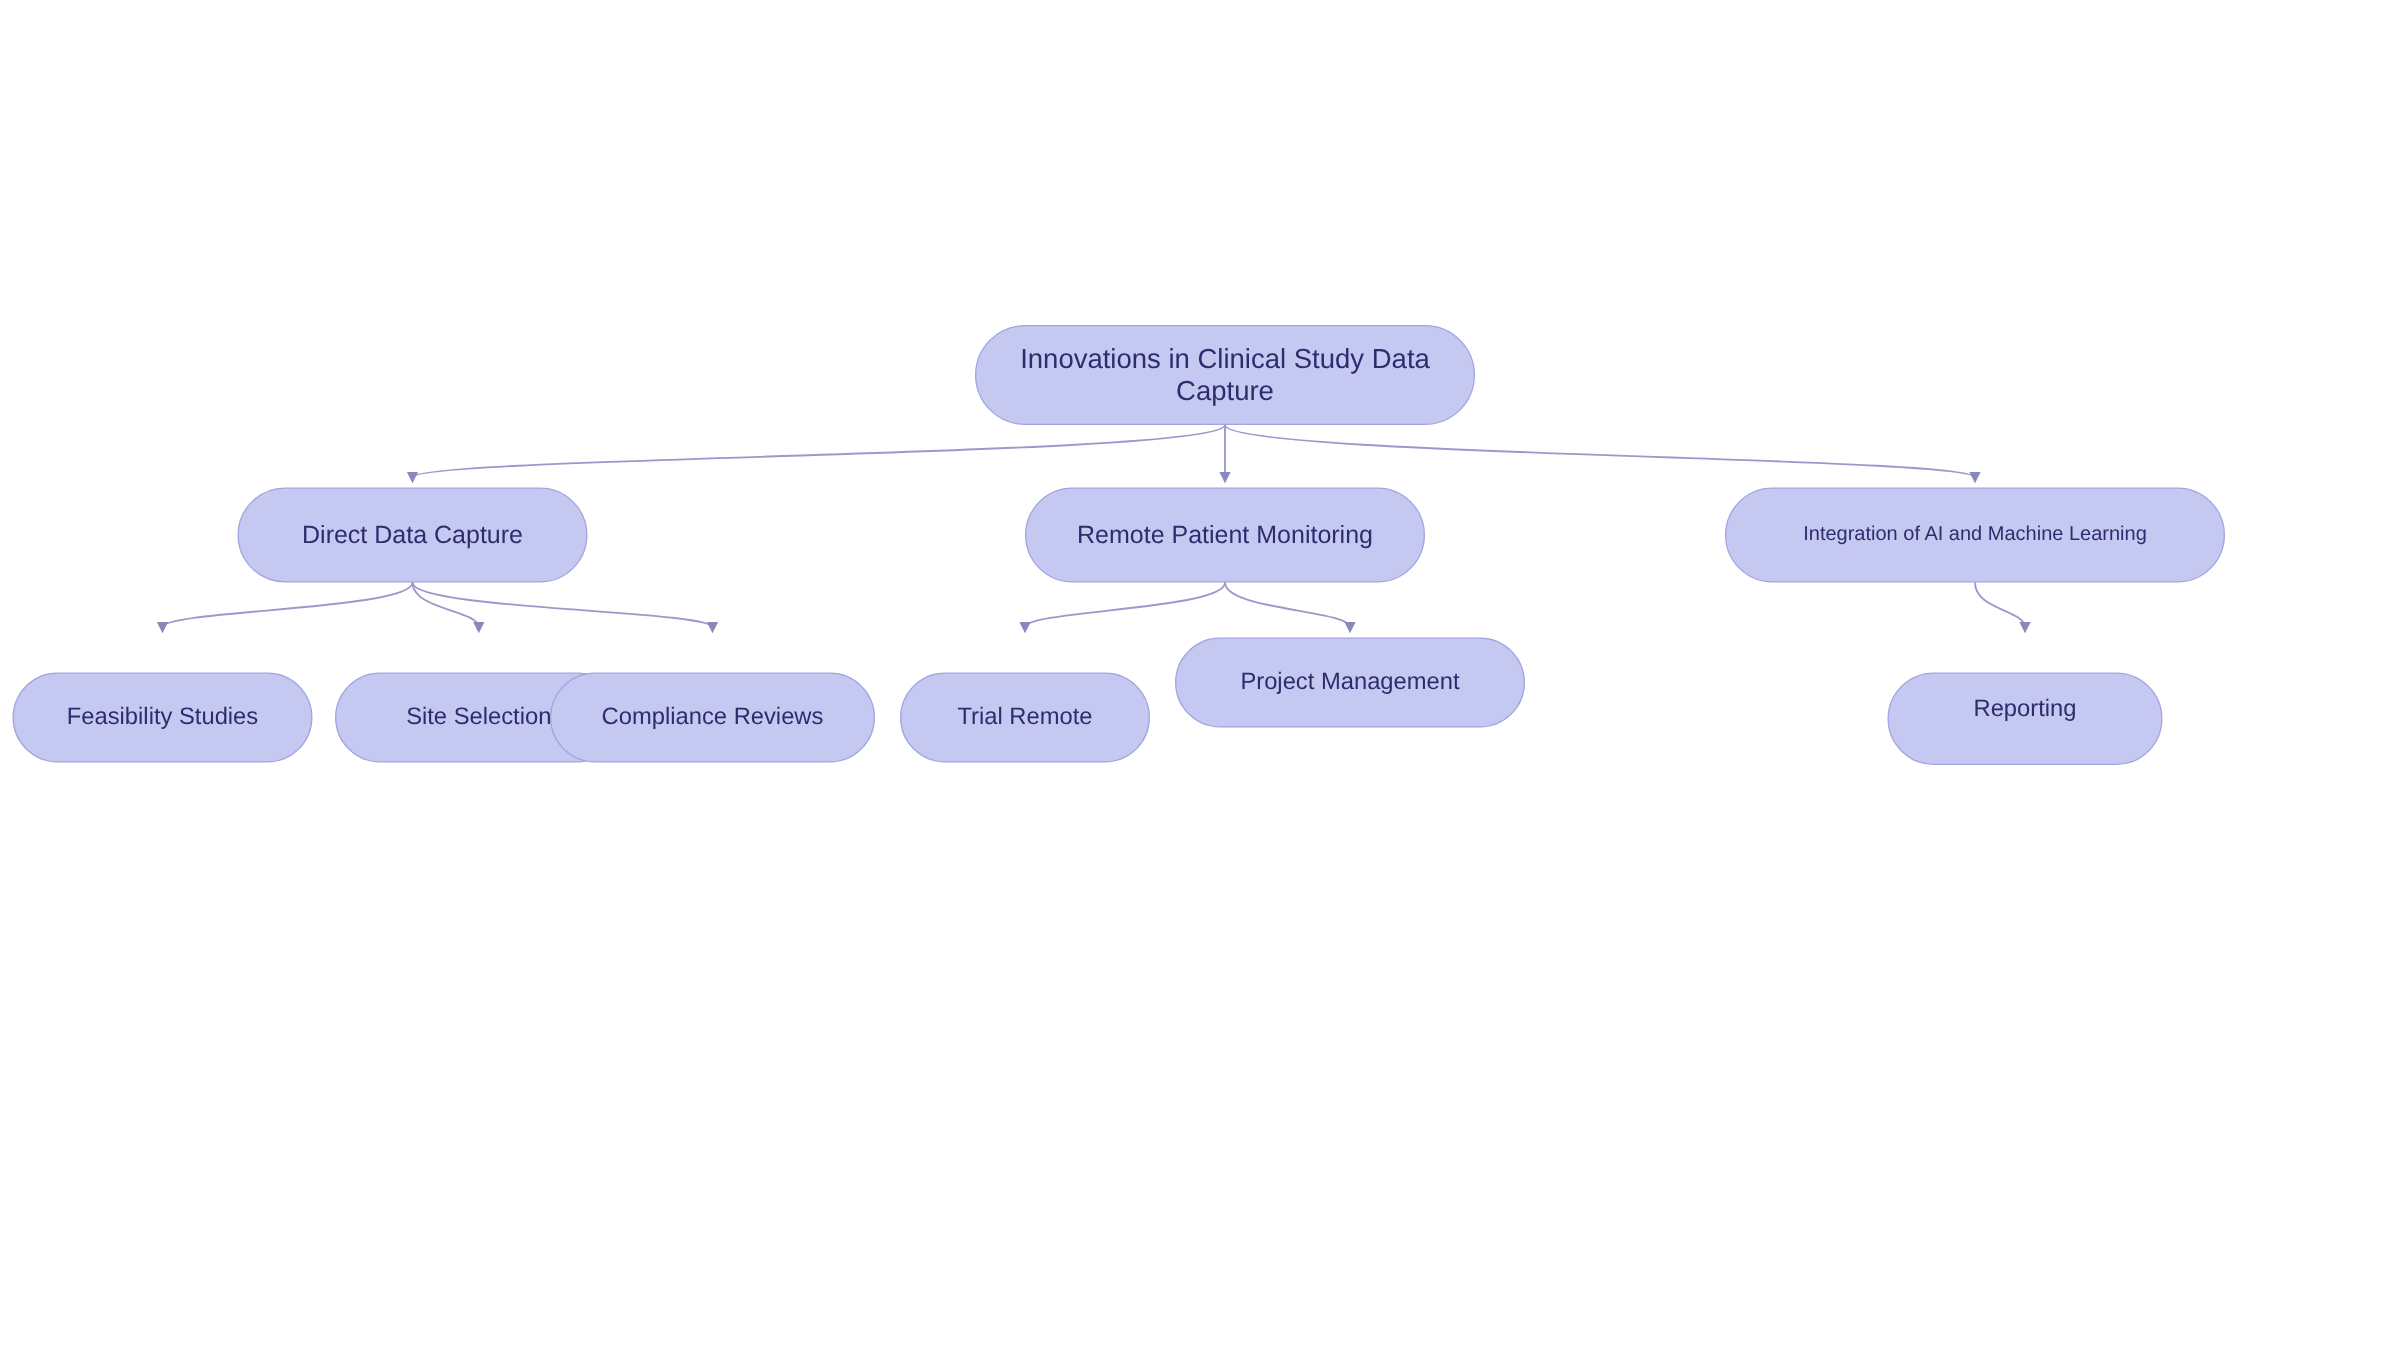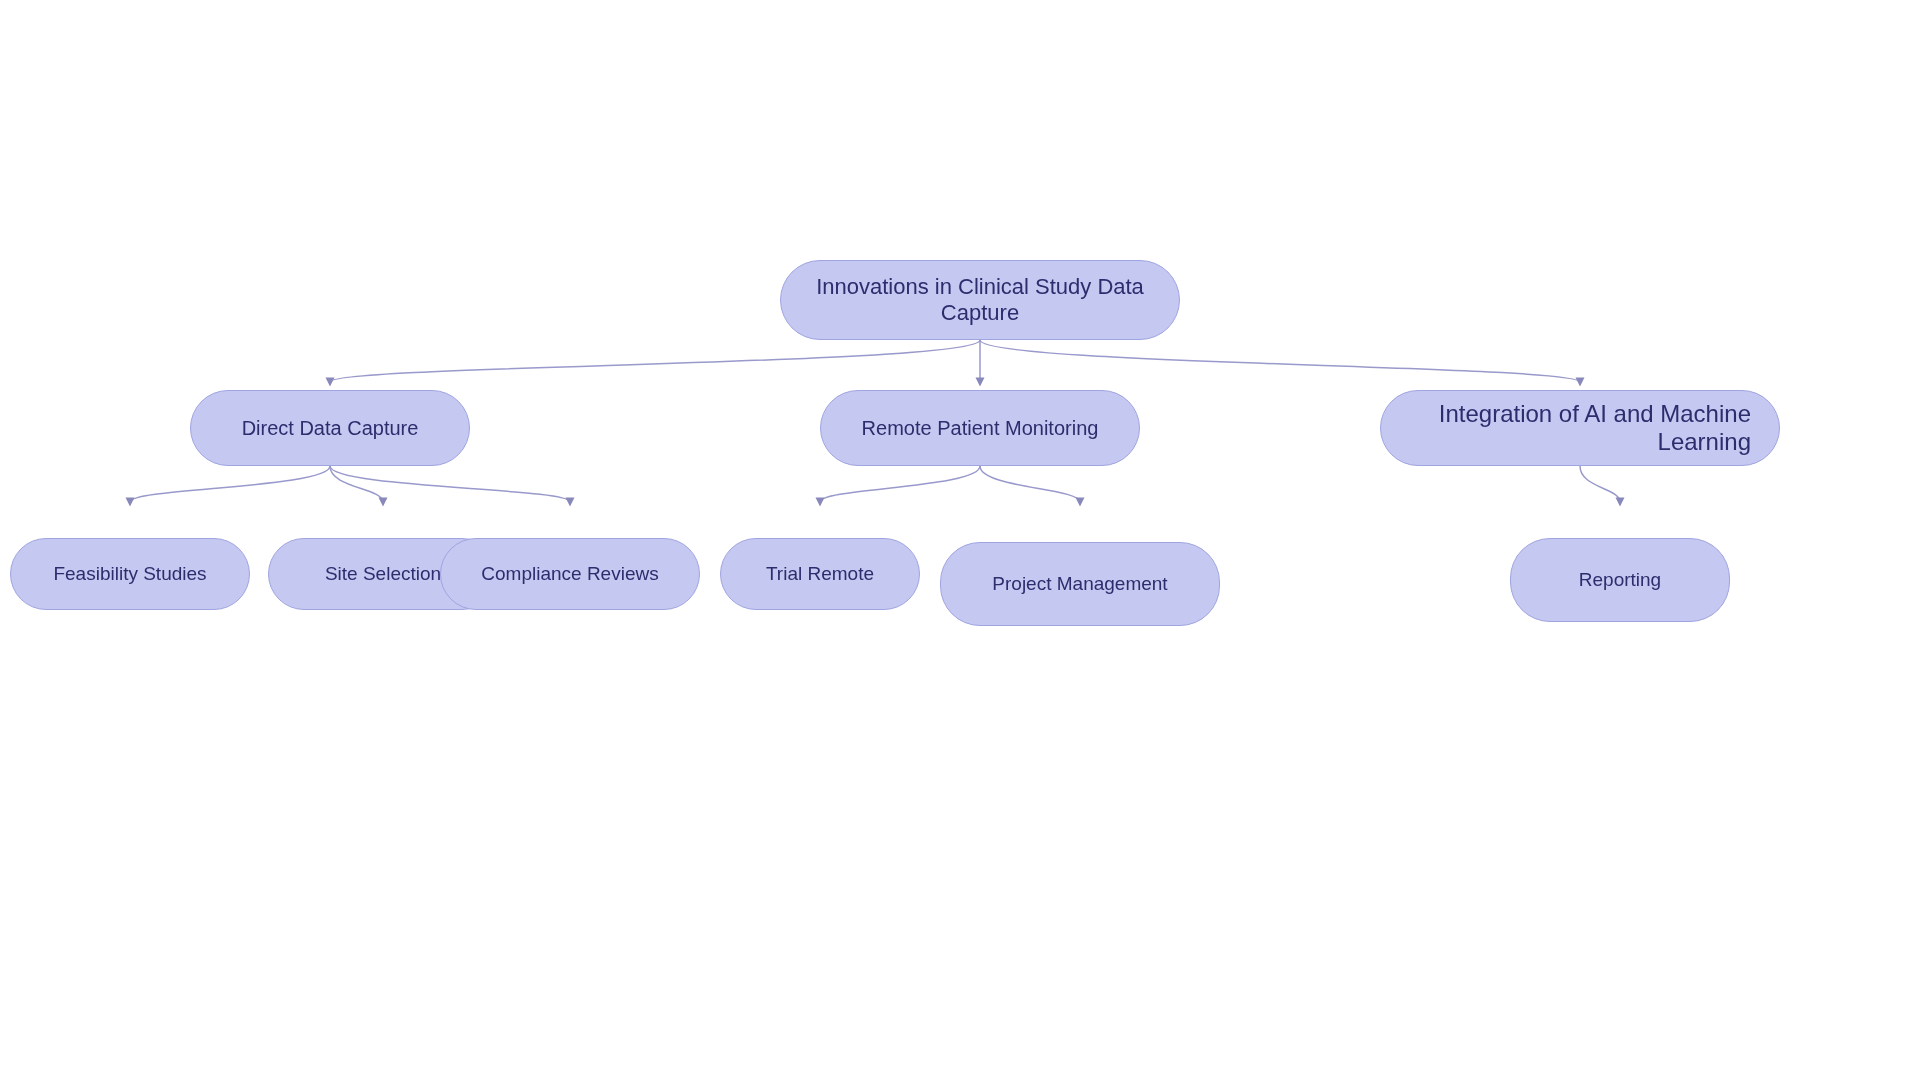--- a/index.html
+++ b/index.html
@@ -51,22 +51,21 @@
     }
     .node-leaf {
       width: 240px;
       height: 72px;
       font-size: 19px;
       margin-top: 28px;
     }
     .node-wide {
       width: 380px;
       height: 76px;
-      font-size: 24px;
-      text-align: right;
+      font-size: 16px;
     }
   </style>
 </head>
 <body>
 
 <div class="diagram-container">
   <svg class="connector-layer" id="connector-svg">
       <defs>
     <marker id="arrow" markerWidth="8" markerHeight="8" refX="4" refY="4" orient="auto">
       <path d="M1,1 L7,4 L1,7 Z" fill="#8888bb"></path>
@@ -108,20 +107,20 @@
   </div>
 
   <div class="node node-leaf" id="node-compliance" style="left:440px; top:510px; width:260px; height:72px;justify-content:center;">
     <span>Compliance Reviews</span>
   </div>
 
   <div class="node node-leaf" id="node-trial_setup" style="left:720px; top:510px; width:200px; height:72px;">
     <span>Trial Remote</span>
   </div>
 
-  <div class="node node-leaf" id="node-project_mgmt" style="left:940px; top:514px; width:280px; height:84px;">
+  <div class="node node-leaf" id="node-project_mgmt" style="left:940px; top:482px; width:280px; height:72px;">
     <span>Project Management</span>
   </div>
 
-  <div class="node node-leaf" id="node-reporting" style="left:1510px; top:510px; width:220px; height:84px;">
+  <div class="node node-leaf" id="node-reporting" style="left:1510px; top:510px; width:220px; height:74px;align-items:flex-end;">
     <span>Reporting</span>
   </div>
 </div>
 
 </body></html>

